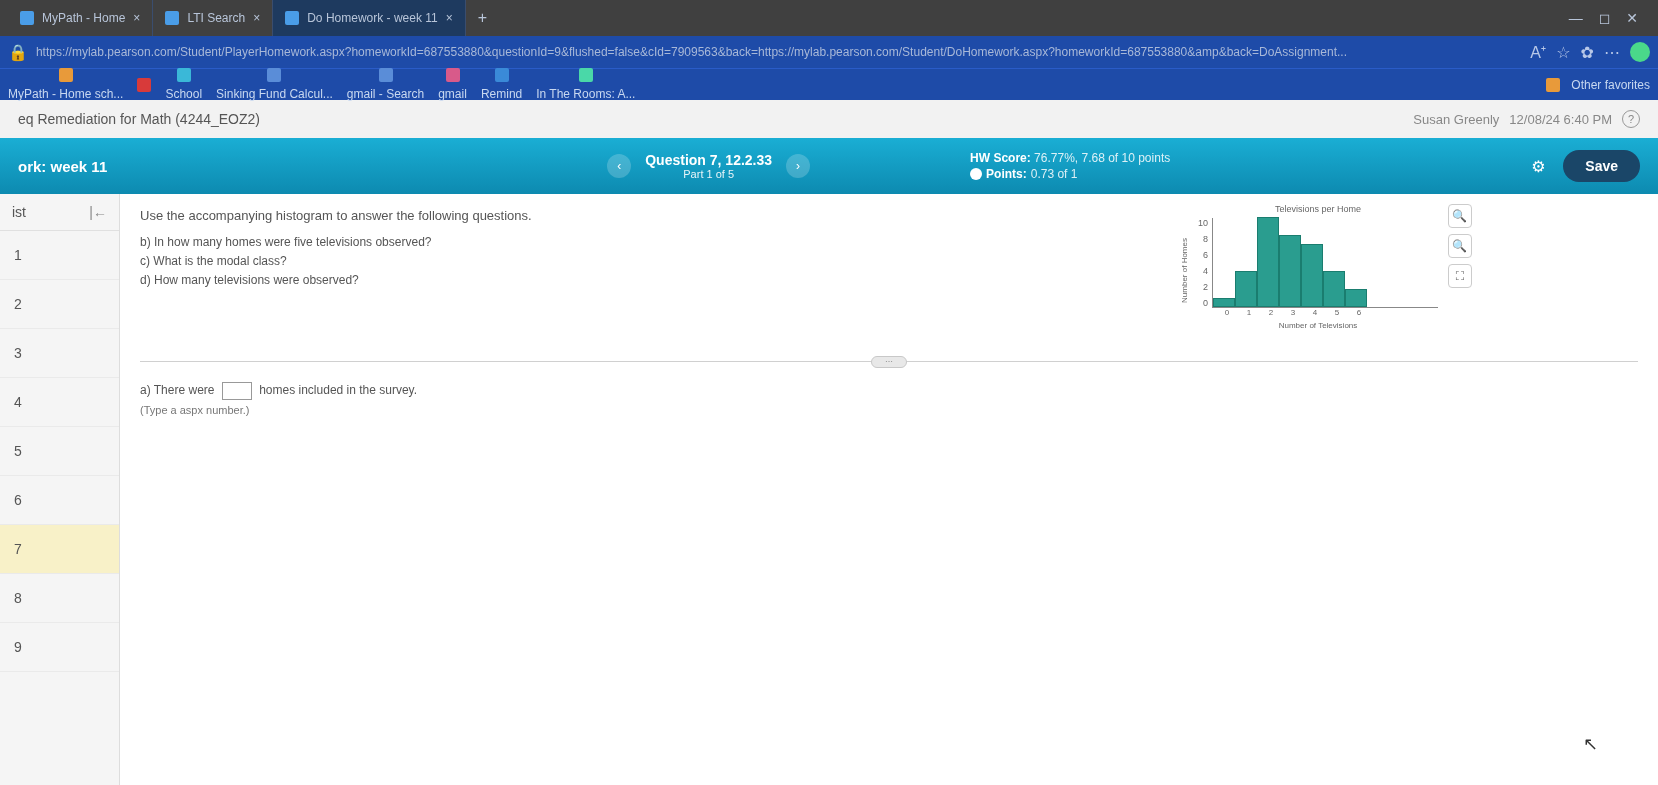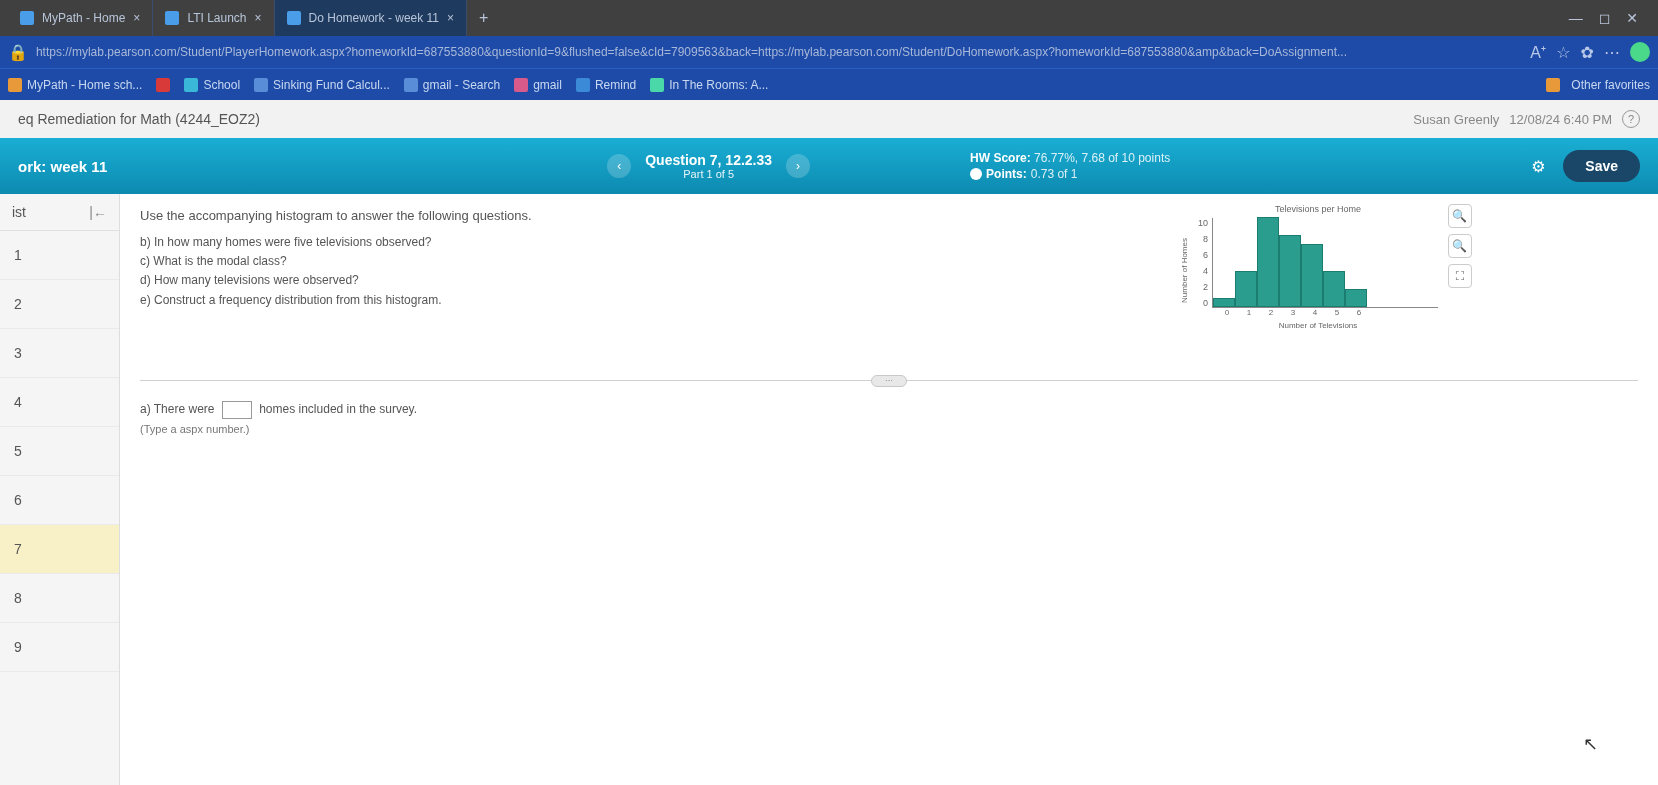--- a/index.html
+++ b/index.html
@@ -13,21 +13,21 @@
 .tab-close { color: #b8c5d9; cursor: pointer; }
 .new-tab { color: #b8c5d9; padding: 0 12px; font-size: 16px; cursor: pointer; }
 .window-controls { margin-left: auto; display: flex; gap: 16px; color: #b8c5d9; padding-right: 12px; }
 .window-controls span { cursor: pointer; font-size: 14px; }
 
 .url-bar { background: #1e4ba8; height: 32px; display: flex; align-items: center; padding: 0 8px; gap: 8px; }
 .url-text { color: #a8b8d8; font-size: 12px; flex: 1; overflow: hidden; white-space: nowrap; }
 .url-bar .right-icons { display: flex; gap: 10px; color: #b8c8e8; align-items: center; }
 
 .bookmarks-bar { background: #1e4ba8; height: 32px; display: flex; align-items: center; padding: 0 8px; gap: 14px; color: #c8d8f0; font-size: 12px; border-top: 1px solid #2a5cc8; }
-.bookmark { display: flex; align-items: center; gap: 5px; cursor: pointer; }
+.bookmark { display: flex; align-items: center; gap: 5px; cursor: pointer; flex-direction: column; }
 .bookmark-icon { width: 14px; height: 14px; background: #e89a3a; border-radius: 2px; }
 .bookmark-icon.b2 { background: #d83a3a; }
 .bookmark-icon.b3 { background: #3ab8d8; }
 .bookmark-icon.b4 { background: #5a8dd8; }
 .bookmark-icon.b5 { background: #d85a8a; }
 .bookmark-icon.b6 { background: #3a8ad8; }
 .bookmark-icon.b7 { background: #4ad8a8; }
 .other-fav { margin-left: auto; display: flex; align-items: center; gap: 11px; }
 
 
@@ -91,21 +91,21 @@
 <body>
 
 <div class="browser-tabs">
   <div class="tab">
     <div class="tab-icon"></div>
     <span>MyPath - Home</span>
     <span class="tab-close">×</span>
   </div>
   <div class="tab">
     <div class="tab-icon"></div>
-    <span>LTI Launch</span>
+    <span>LTI Search</span>
     <span class="tab-close">×</span>
   </div>
   <div class="tab active">
     <div class="tab-icon"></div>
     <span>Do Homework - week 11</span>
     <span class="tab-close">×</span>
   </div>
   <span class="new-tab">+</span>
   <div class="window-controls">
     <span>—</span>
@@ -215,21 +215,20 @@
         <div class="sidebar-item">9</div>
       </div>
   </div>
 
   <div class="main-content">
     <div class="question-text">Use the accompanying histogram to answer the following questions.</div>
     <div class="question-parts">
       <div>b) In how many homes were five televisions observed?</div>
       <div>c) What is the modal class?</div>
       <div>d) How many televisions were observed?</div>
-      <div>e) Construct a frequency distribution from this histogram.</div>
     </div>
 
     <div class="histogram-container">
       <div class="hist-title">Televisions per Home</div>
       <div class="hist-body">
         <div class="y-label">Number of Homes</div>
         <div class="y-axis" id="y-axis">
             <div>10</div>
             <div>8</div>
             <div>6</div>

